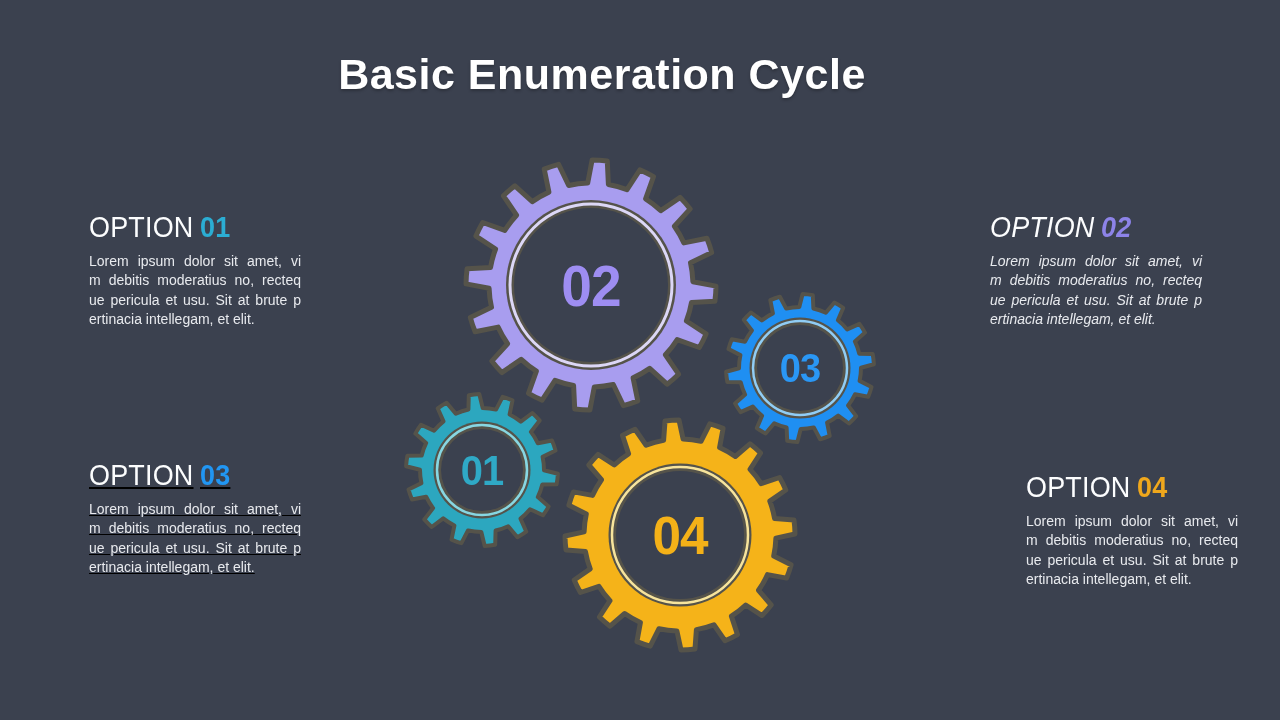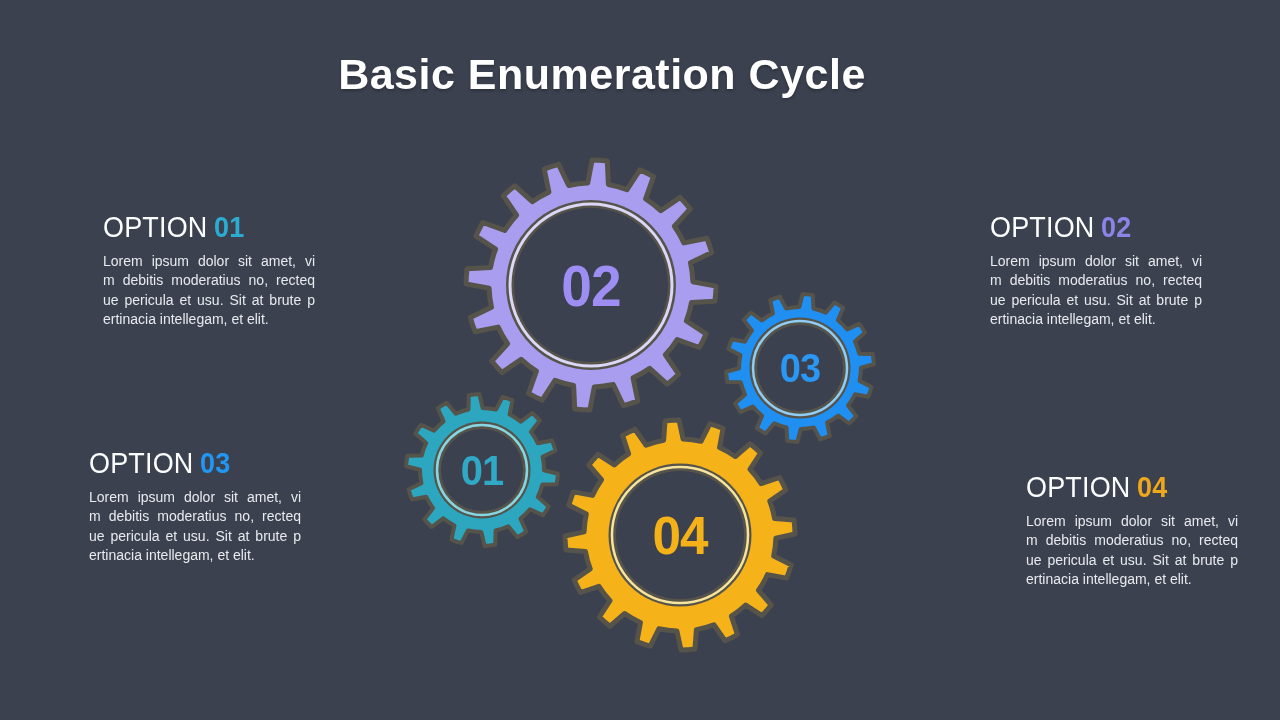--- a/index.html
+++ b/index.html
@@ -7,23 +7,23 @@
     position:relative;width:1280px;height:720px;overflow:hidden;
     background:#3b414f;
     font-family:"Liberation Sans","DejaVu Sans",sans-serif;
   }
   #slide-title{
     position:absolute;left:0;top:50px;width:1204px;margin:0;
     text-align:center;font-size:43px;font-weight:700;color:#ffffff;
     letter-spacing:.5px;text-shadow:0 2px 3px rgba(0,0,0,.25);
   }
   .option{position:absolute;width:212px;}
-  .pos-tl{left:103px;top:212px;}
-  .pos-tr{left:990px;top:212px;}
-  .pos-bl{left:89px;top:448px;}
+  .pos-tl{left:89px;top:212px;}
+  .pos-tr{left:990px;top:212px;font-style:italic;}
+  .pos-bl{left:89px;top:460px;text-decoration:underline;}
   .pos-br{left:1026px;top:472px;}
   .opt-heading{
     margin:0 0 10px 0;font-size:29px;line-height:30px;font-weight:400;
     color:#fcfdfe;letter-spacing:.2px;white-space:nowrap;
     transform:scaleX(.93);transform-origin:left center;
   }
   .opt-heading .num{font-weight:700;margin-left:7px;}
   .opt-body{font-size:14px;line-height:19.4px;color:#e8eaee;}
   .opt-line{text-align:justify;text-align-last:justify;}
   .opt-line:last-child{text-align:justify;text-align-last:left;}

